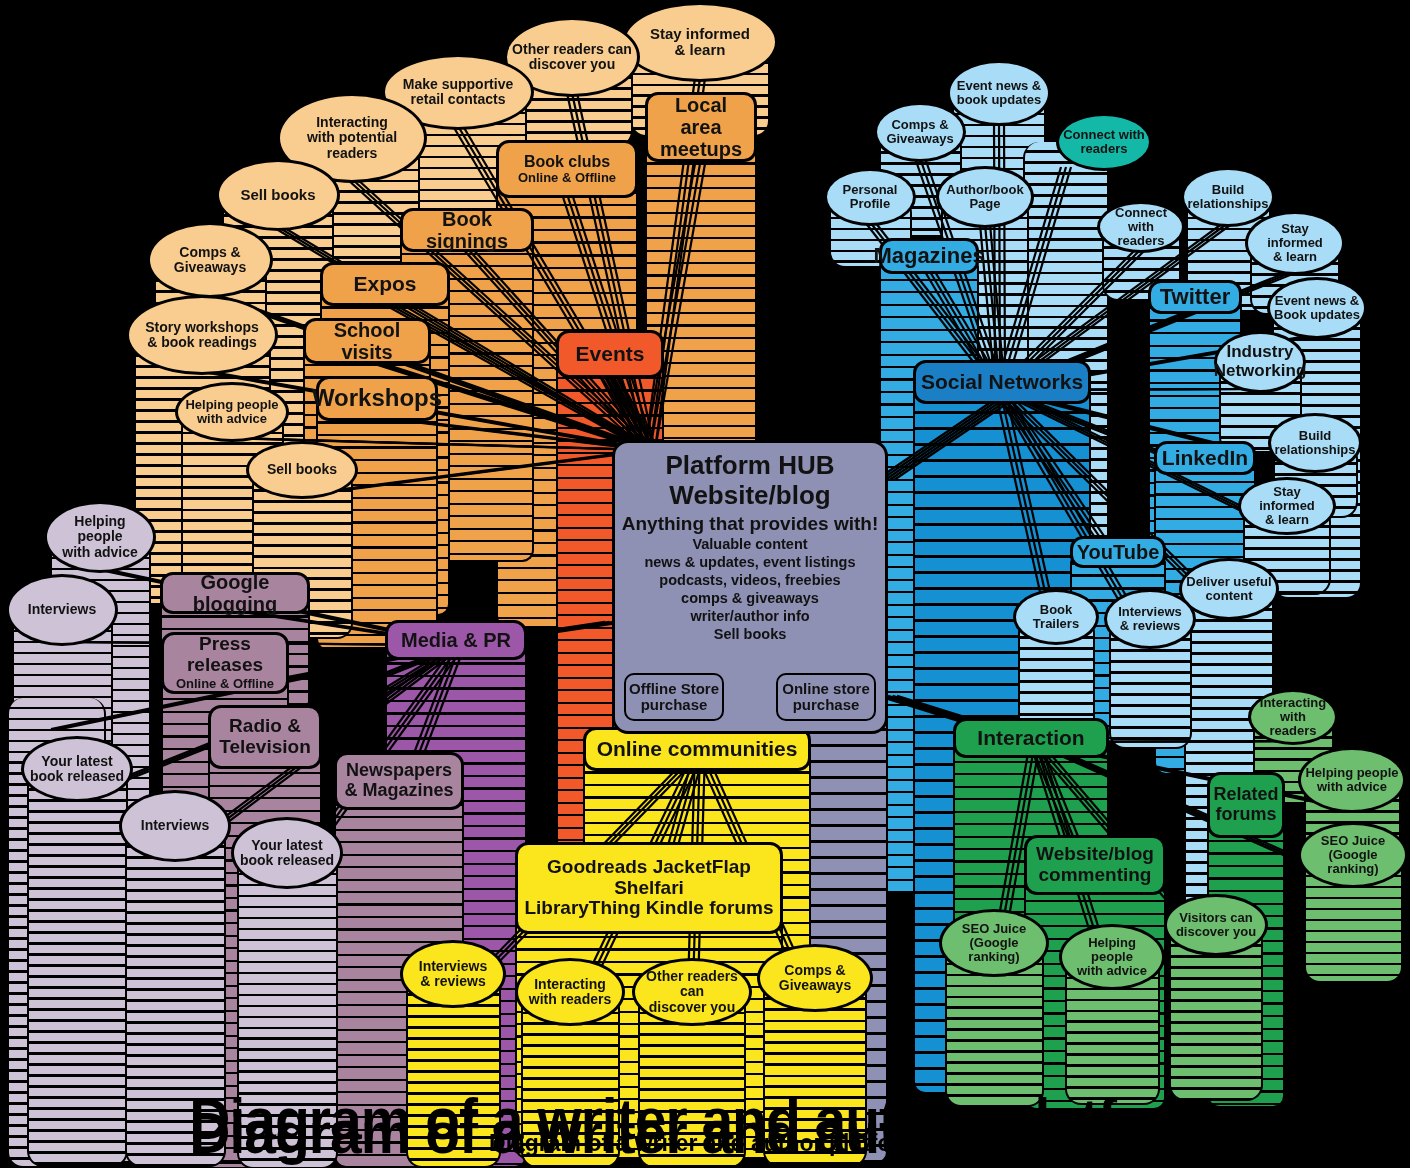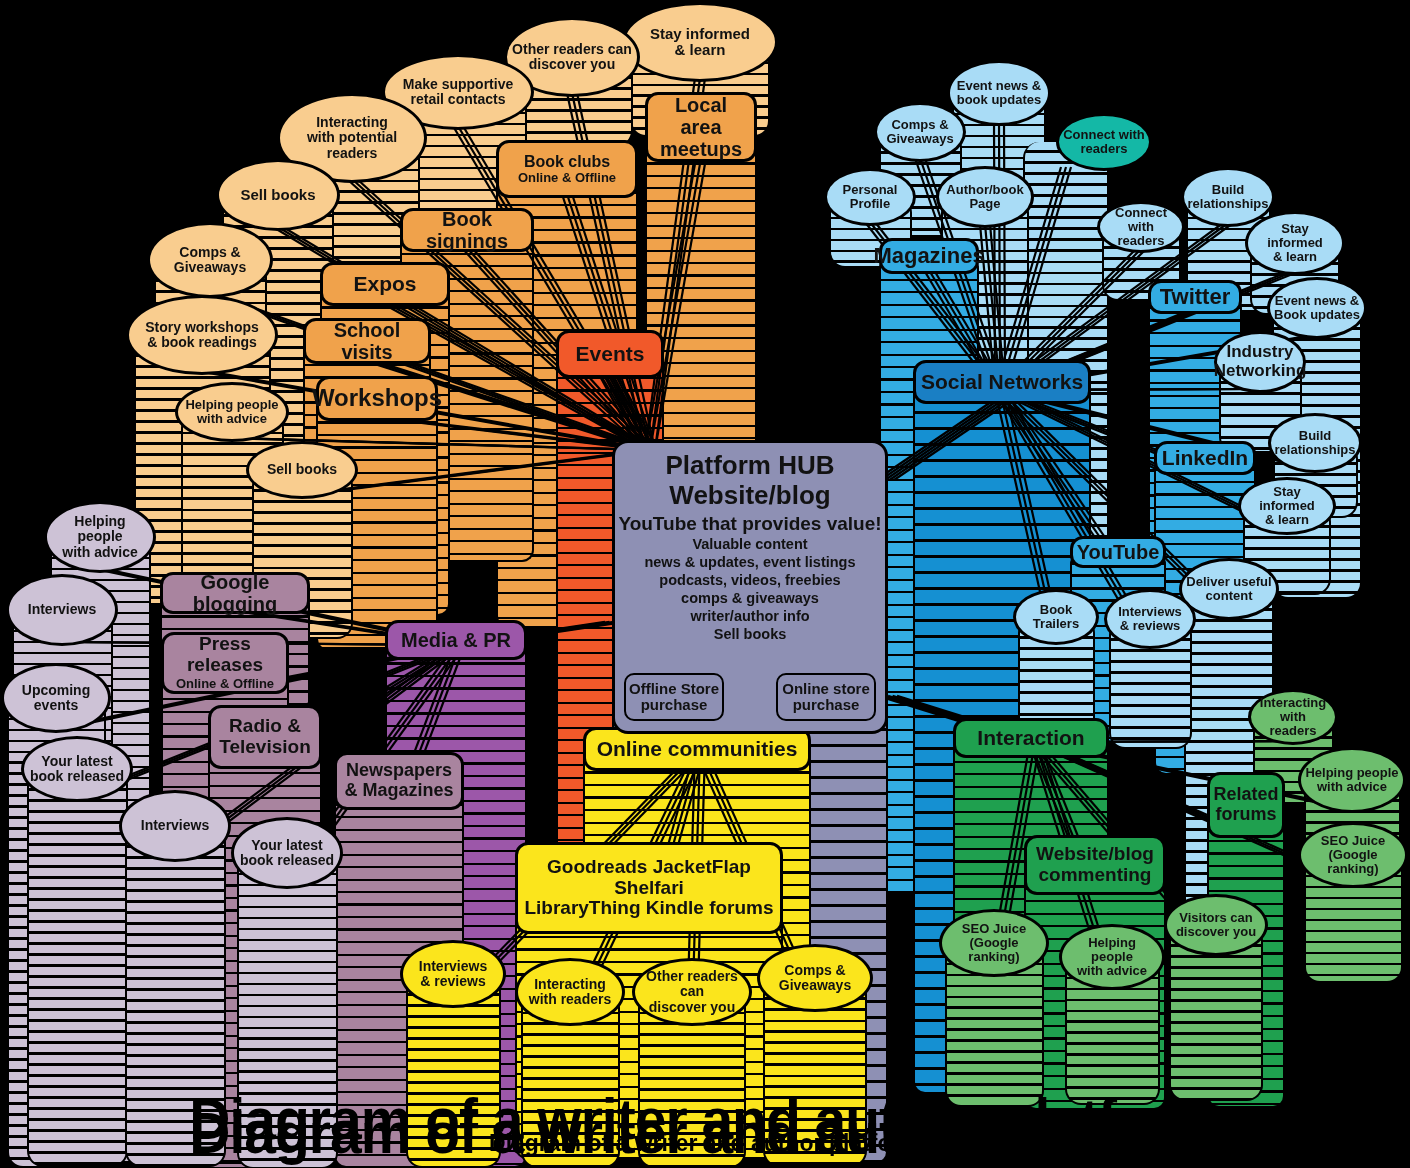--- a/index.html
+++ b/index.html
@@ -510,22 +510,20 @@
       <div class="head box" style="left: 1070px; top: 536px; width: 96px; height: 32px; background: rgb(51, 172, 227);"><div style="font-size: 20px;">YouTube</div></div>
       <div class="head ellipse" style="left: 1179px; top: 558px; width: 100px; height: 62px; background: rgb(169, 220, 246);"><div style="font-size: 13px;">Deliver useful
 content</div></div>
       <div class="head box" style="left: 160px; top: 572px; width: 150px; height: 42px; background: rgb(169, 132, 159);"><div style="font-size: 20px;">Google blogging</div></div>
       <div class="head ellipse" style="left: 6px; top: 574px; width: 112px; height: 72px; background: rgb(205, 194, 214);"><div style="font-size: 14px;">Interviews</div></div>
       <div class="head ellipse" style="left: 1013px; top: 589px; width: 86px; height: 56px; background: rgb(169, 220, 246);"><div style="font-size: 13px;">Book Trailers</div></div>
       <div class="head ellipse" style="left: 1104px; top: 589px; width: 92px; height: 60px; background: rgb(169, 220, 246);"><div style="font-size: 13px;">Interviews
 &amp; reviews</div></div>
       <div class="head box" style="left: 385px; top: 620px; width: 142px; height: 40px; background: rgb(156, 87, 169);"><div style="font-size: 20px;">Media &amp; PR</div></div>
       <div class="head box" style="left: 161px; top: 632px; width: 128px; height: 62px; background: rgb(169, 132, 159);"><div style="font-size: 19px;">Press releases</div><div class="sub" style="font-size: 13px;">Online &amp; Offline</div></div>
-      <div class="head ellipse" style="left: 1px; top: 663px; width: 110px; height: 70px; background: rgb(205, 194, 214);"><div style="font-size: 14px;">Upcoming
-events</div></div>
       <div class="head ellipse" style="left: 1248px; top: 689px; width: 90px; height: 56px; background: rgb(109, 190, 110);"><div style="font-size: 13px;">Interacting
 with readers</div></div>
       <div class="head box" style="left: 208px; top: 705px; width: 114px; height: 64px; background: rgb(169, 132, 159);"><div style="font-size: 19px;">Radio &amp;
 Television</div></div>
       <div class="head box" style="left: 953px; top: 718px; width: 156px; height: 40px; background: rgb(31, 160, 79);"><div style="font-size: 21px;">Interaction</div></div>
       <div class="head box" style="left: 583px; top: 727px; width: 228px; height: 44px; background: rgb(251, 229, 28);"><div style="font-size: 21px;">Online communities</div></div>
       <div class="head ellipse" style="left: 21px; top: 736px; width: 112px; height: 66px; background: rgb(205, 194, 214);"><div style="font-size: 14px;">Your latest
 book released</div></div>
       <div class="head ellipse" style="left: 1298px; top: 747px; width: 108px; height: 66px; background: rgb(109, 190, 110);"><div style="font-size: 13px;">Helping people
 with advice</div></div>
@@ -555,21 +553,21 @@
 Giveaways</div></div>
       <div class="head ellipse" style="left: 515px; top: 958px; width: 110px; height: 68px; background: rgb(251, 229, 28);"><div style="font-size: 14px;">Interacting
 with readers</div></div>
       <div class="head ellipse" style="left: 632px; top: 958px; width: 120px; height: 68px; background: rgb(251, 229, 28);"><div style="font-size: 14px;">Other readers can
 discover you</div></div>
     </div>
 
   <div id="hub-card">
     <div class="ht" style="margin-top:8px">Platform HUB</div>
     <div class="ht">Website/blog</div>
-    <div class="tg">YouTube that provides value!</div>
+    <div class="tg">Anything that provides with!</div>
     <div class="ln">Valuable content</div>
     <div class="ln">news &amp; updates, event listings</div>
     <div class="ln">podcasts, videos, freebies</div>
     <div class="ln">comps &amp; giveaways</div>
     <div class="ln">writer/author info</div>
     <div class="ln">Sell books</div>
     <div class="hub-btn" id="hub-btn-offline" style="white-space:pre-line">Offline Store
 purchase</div>
     <div class="hub-btn" id="hub-btn-online" style="white-space:pre-line">Online store
 purchase</div>

